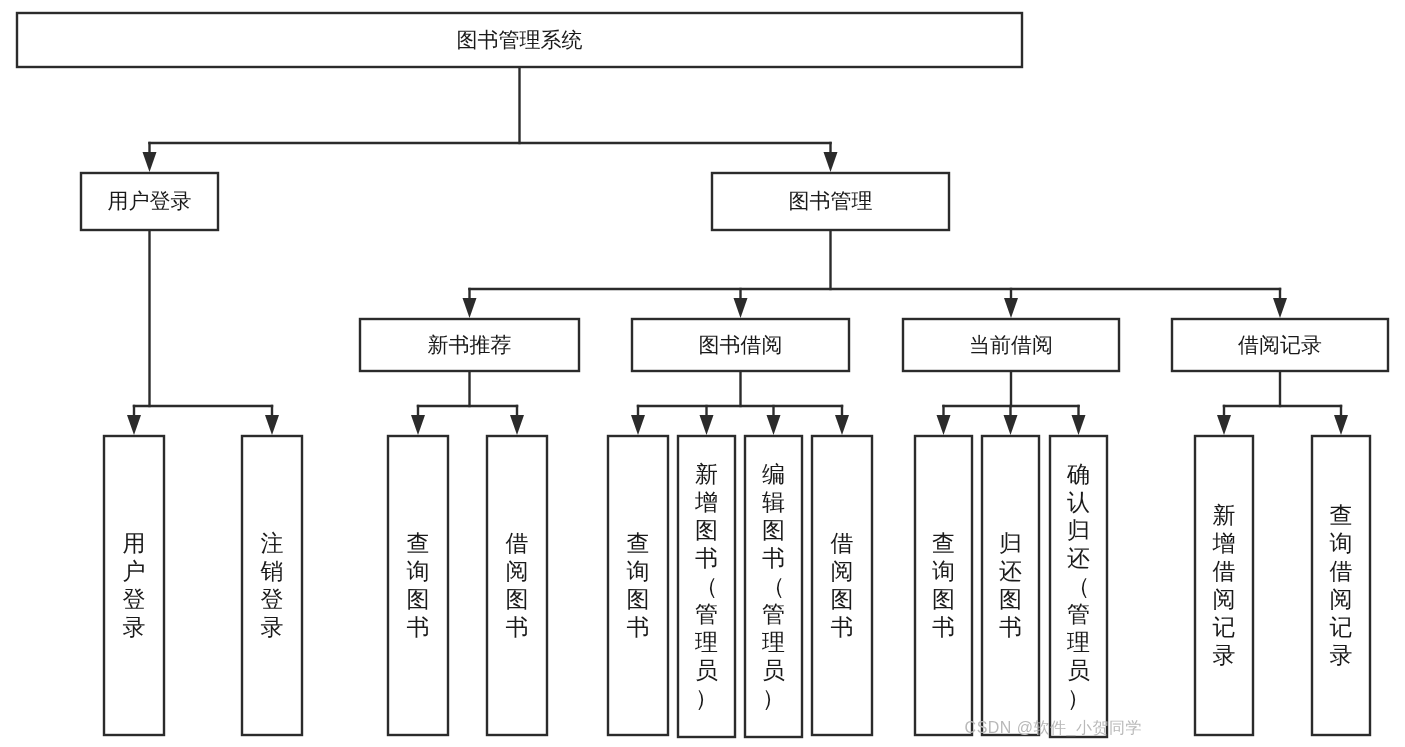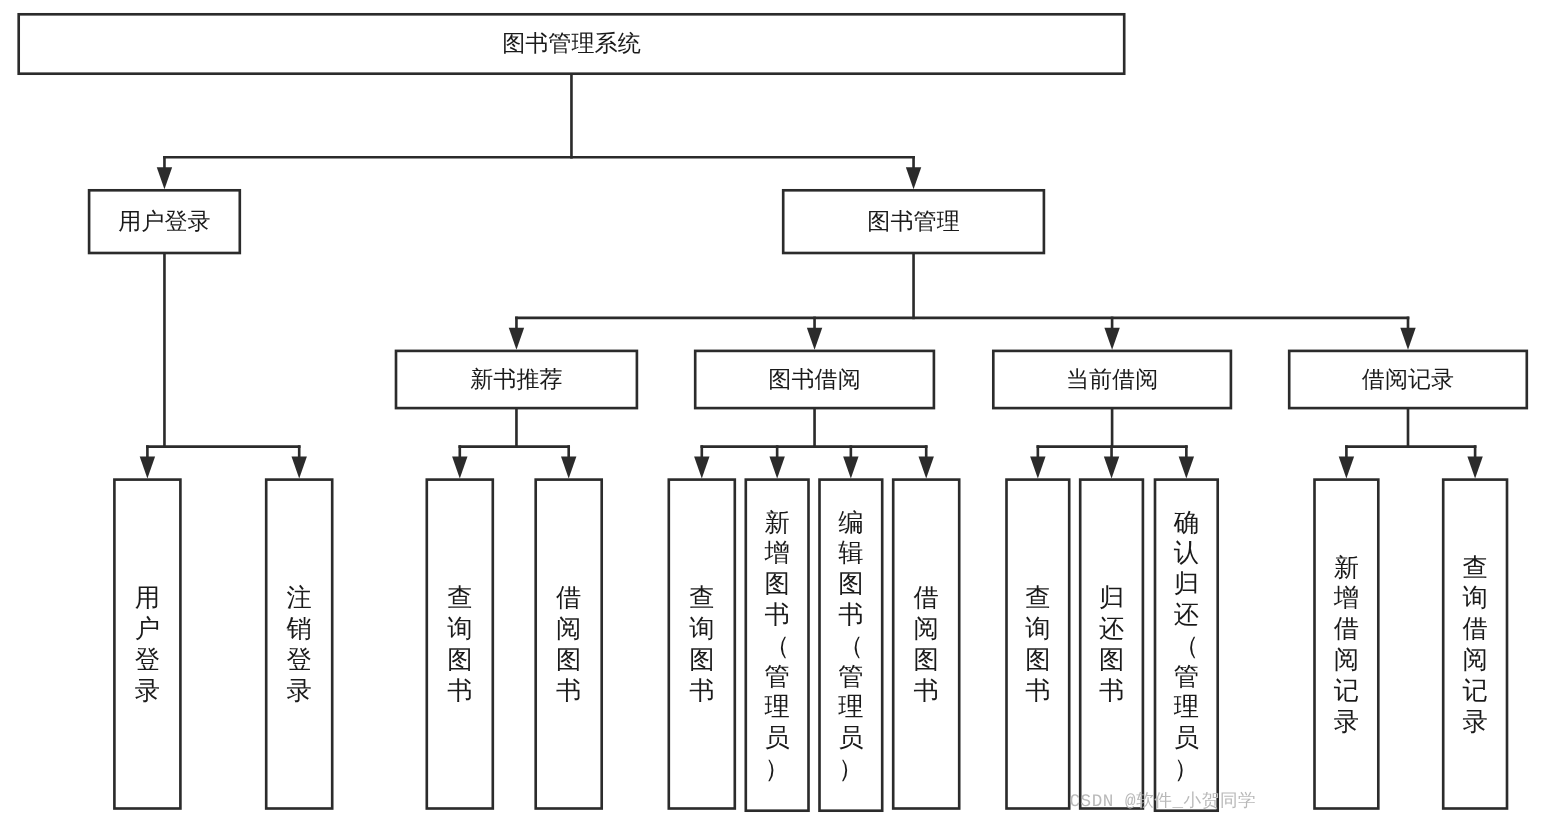--- a/index.html
+++ b/index.html
@@ -52,21 +52,21 @@
   .node-label-v {
     font-family: "Liberation Sans", "DejaVu Sans", sans-serif;
     font-size: 23px;
     fill: #1a1a1a;
     text-anchor: middle;
   }
   .watermark-text {
     position: absolute;
     right: 14px;
     bottom: 8px;
-    font-family: Liberation Mono, monospace;
+    font-family: Liberation Sans, sans-serif;
     font-size: 16px;
     color: #b9b9b9;
     white-space: nowrap;
     letter-spacing: 0.5px;
   }
 </style>
 </head>
 <body>
 
 <div id="diagram-root">

